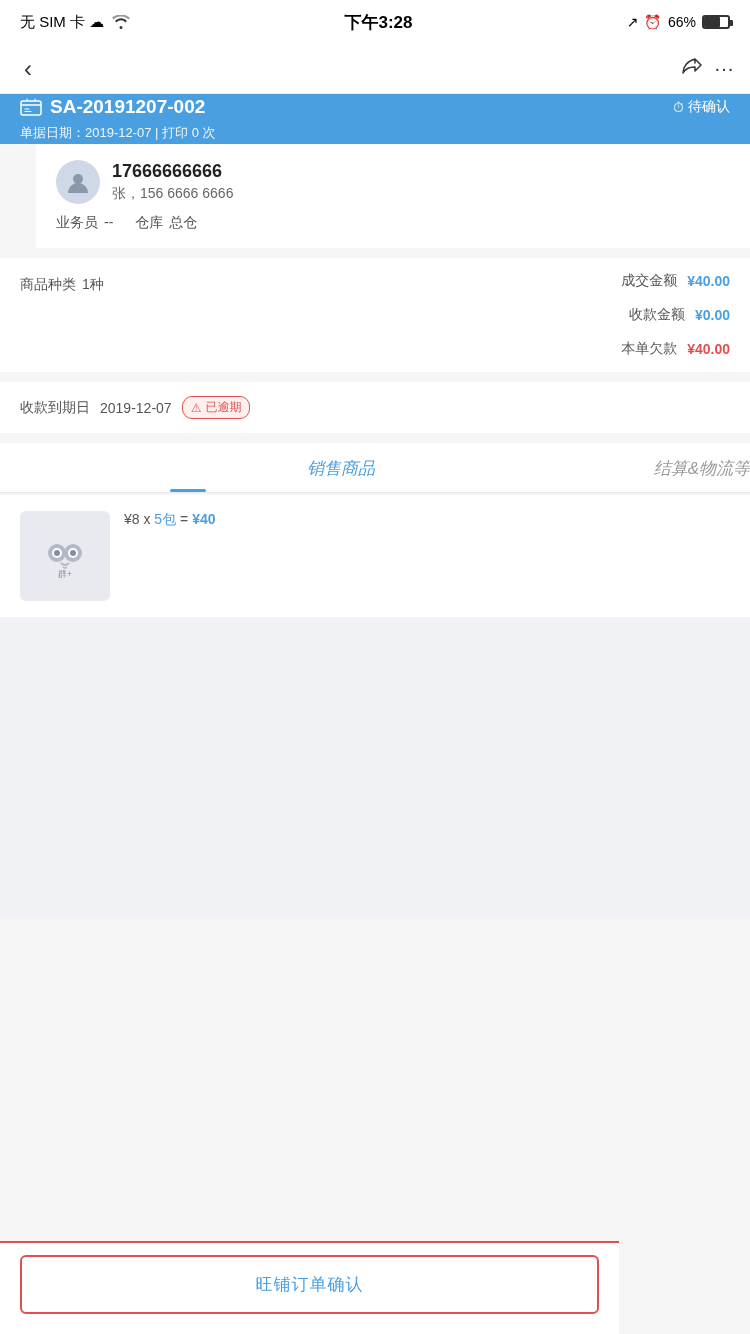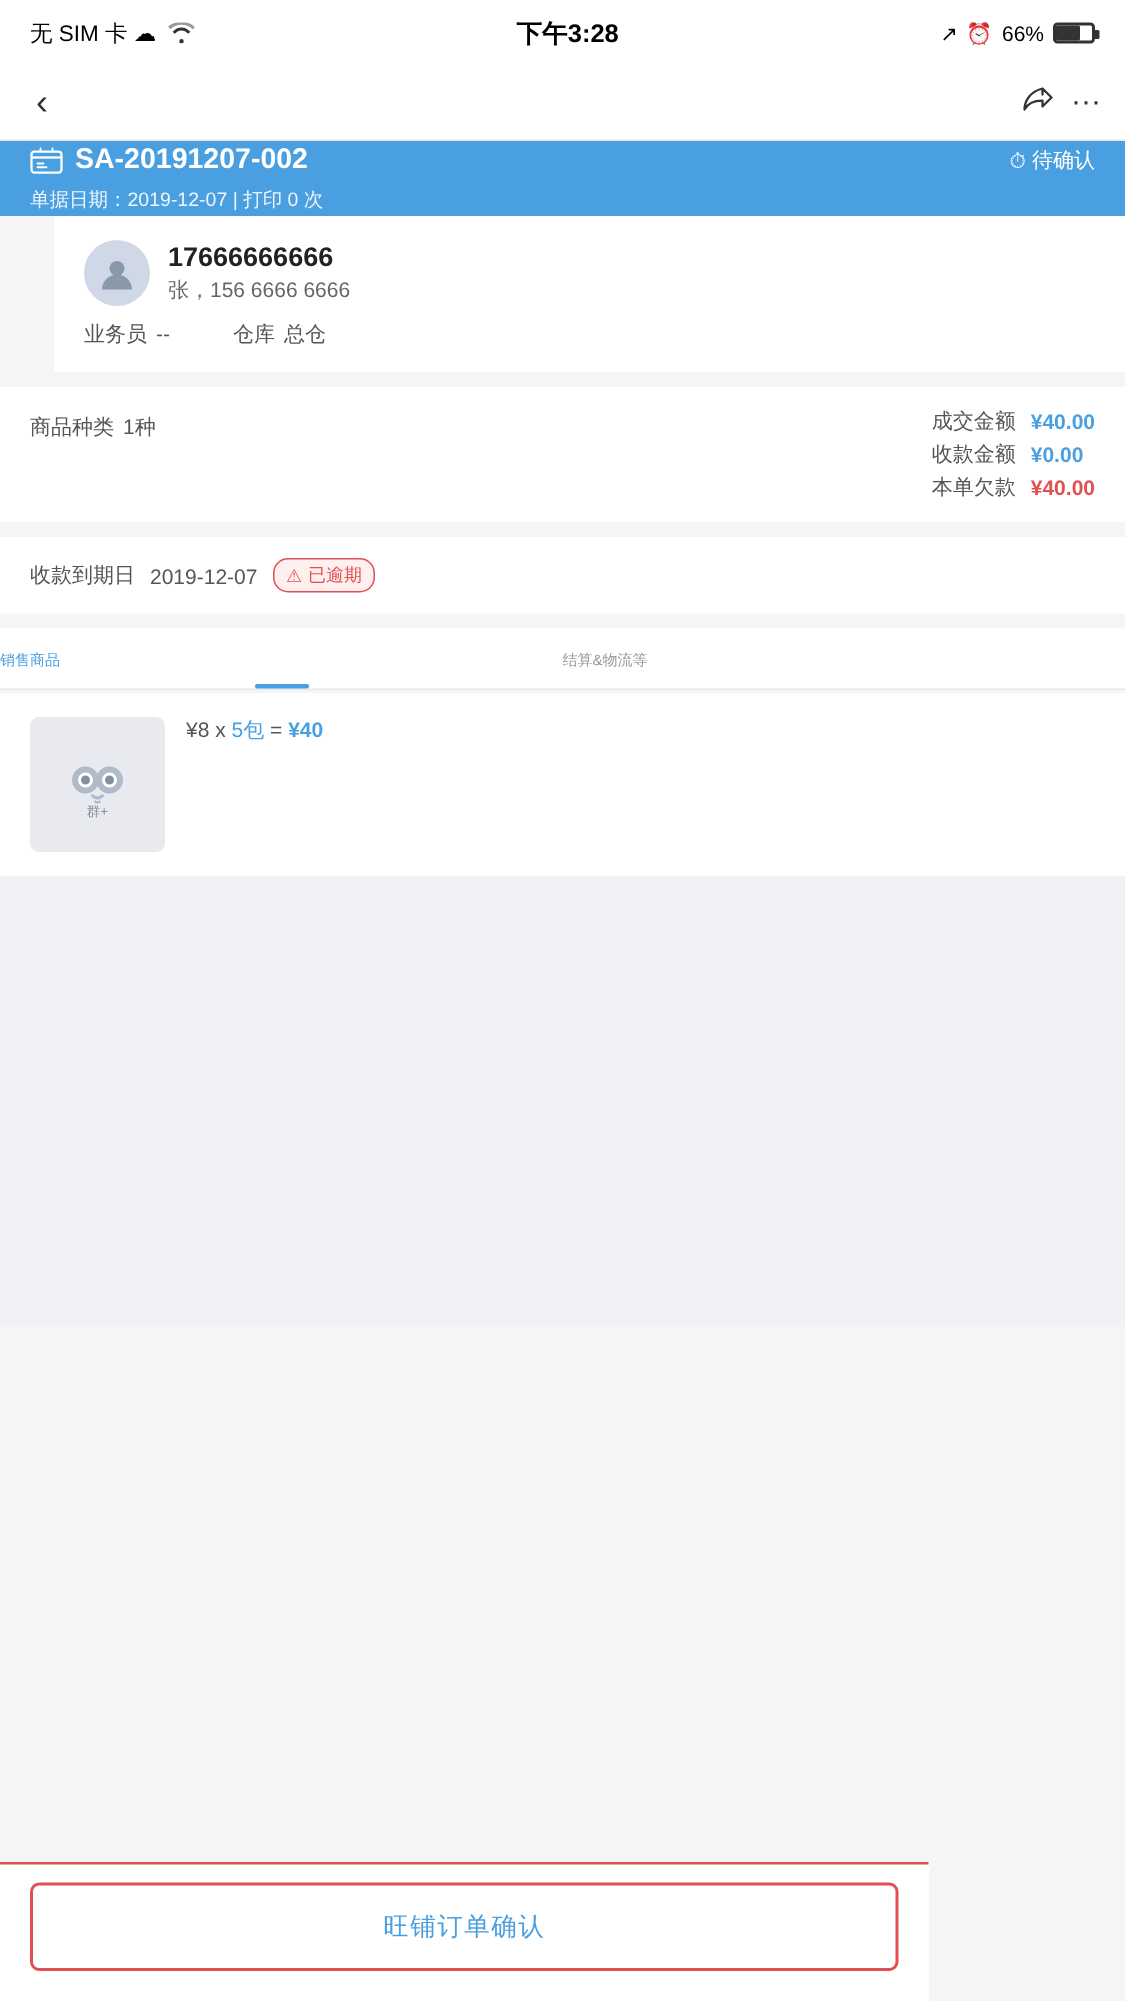--- a/index.html
+++ b/index.html
@@ -116,21 +116,21 @@
       font-weight: 600;
       color: #222;
     }
     .customer-sub {
       font-size: 14px;
       color: #666;
       margin-top: 3px;
     }
     .meta-row {
       display: flex;
-      gap: 42px;
+      gap: 22px;
       font-size: 14px;
       color: #555;
       margin-top: 4px;
     }
     .meta-row span { display: flex; gap: 6px; }
 
     
     .amounts-section {
       background: #fff;
       padding: 14px 20px;
@@ -145,22 +145,22 @@
       font-size: 14px;
       color: #555;
       display: flex;
       gap: 6px;
       align-items: center;
       padding-top: 4px;
     }
     .amounts-right {
       display: flex;
       flex-direction: column;
-      align-items: flex-start;
-      gap: 4px;
+      align-items: flex-end;
+      gap: 16px;
     }
     .amount-line {
       display: flex;
       gap: 10px;
       align-items: center;
       font-size: 14px;
     }
     .amount-label { color: #555; }
     .amount-value { font-weight: 600; }
     .amount-blue { color: #4a9fe0; }
@@ -190,26 +190,27 @@
     }
 
     
     .tab-bar {
       background: #fff;
       display: flex;
       border-bottom: 1px solid #e8e8e8;
     }
     .tab-item {
       flex: 1;
-      text-align: left;
+      text-align: right;
       padding: 14px 0 12px;
-      font-size: 10px;
+      font-size: 17px;
       cursor: pointer;
       color: #999;
       position: relative;
+      font-style: italic;
     }
     .tab-item.active {
       color: #4a9fe0;
     }
     .tab-item.active::after {
       content: '';
       position: absolute;
       bottom: 0;
       left: 50%;
       transform: translateX(-50%);

